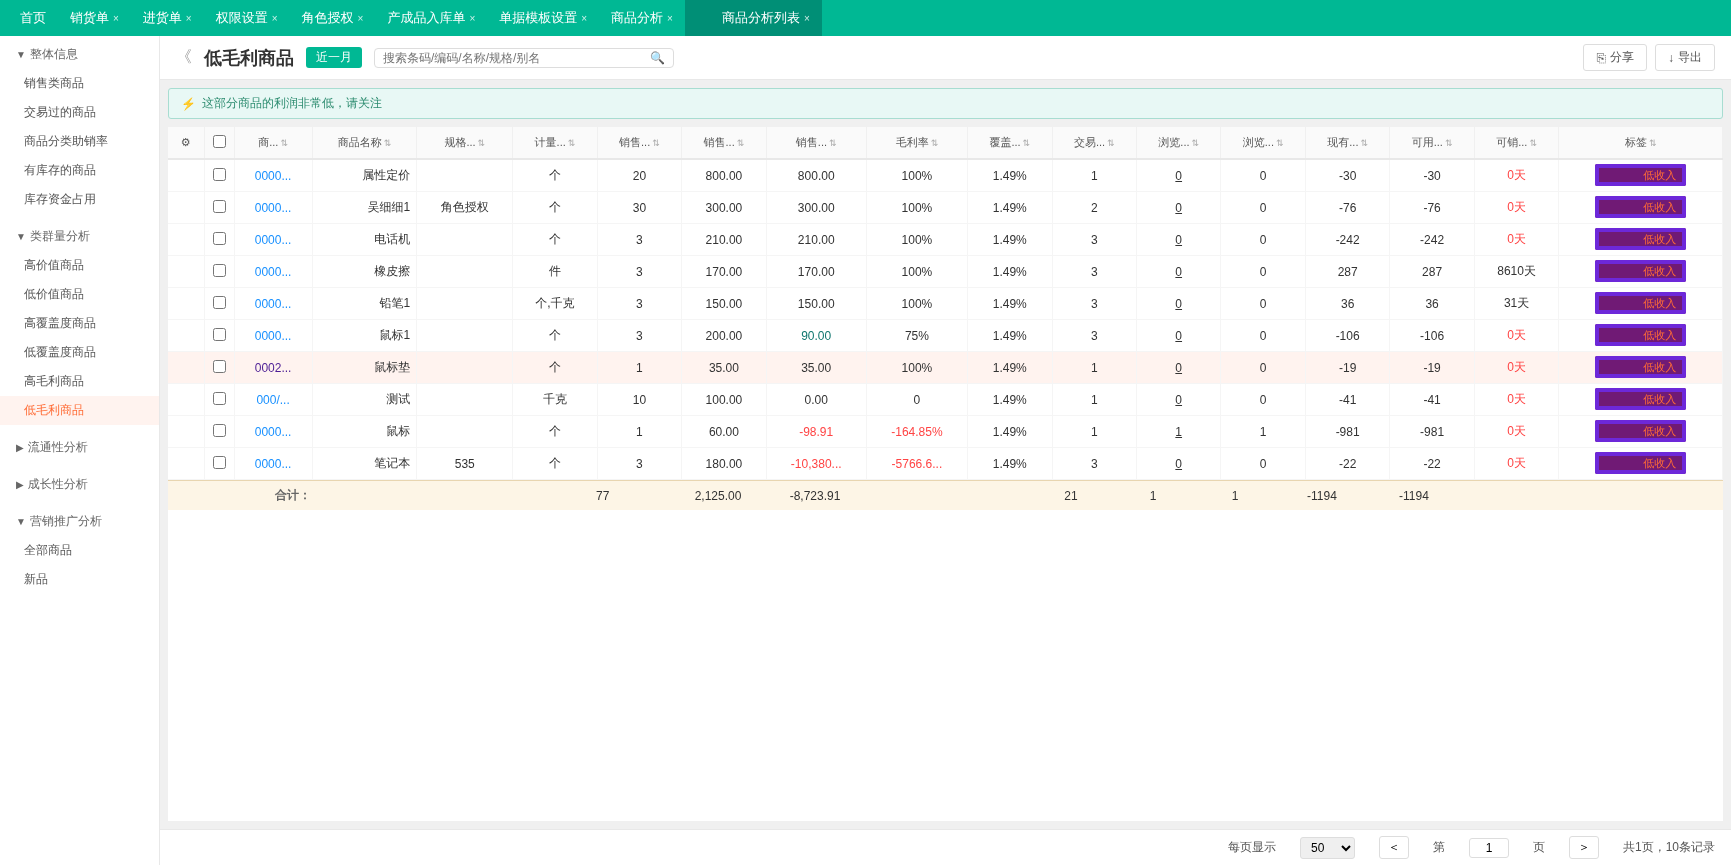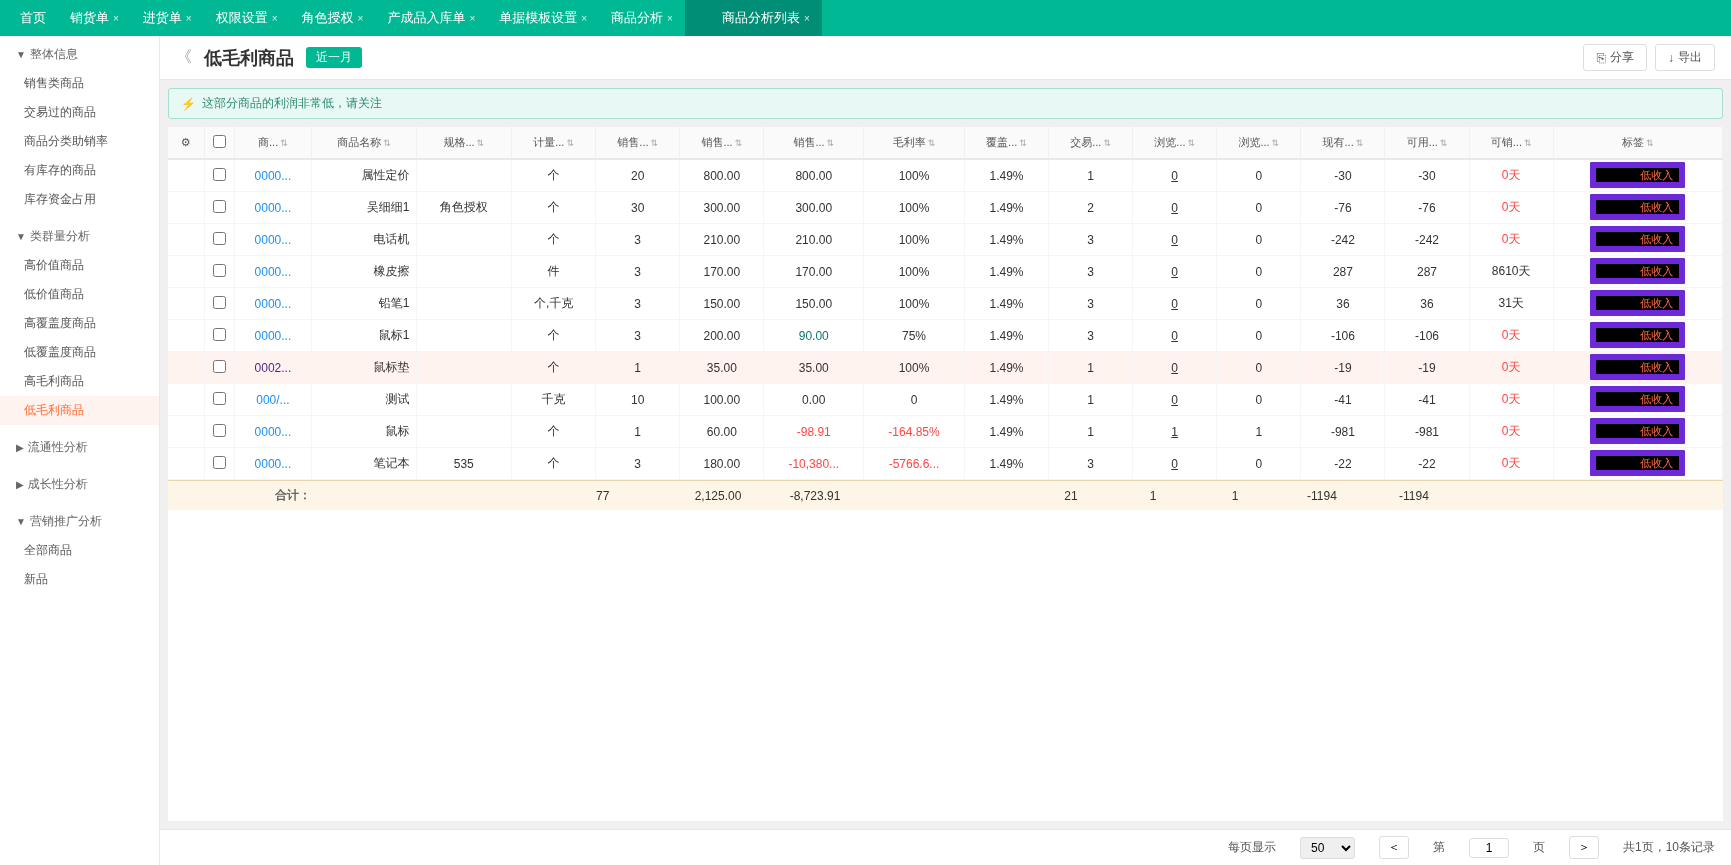--- a/index.html
+++ b/index.html
@@ -45,21 +45,21 @@
     table { width: 100%; border-collapse: collapse; font-size: 12px; }
     thead tr { background: #fafafa; border-bottom: 1px solid #e8e8e8; }
     thead th { padding: 8px 6px; text-align: center; font-weight: normal; color: #555; white-space: nowrap; border-right: 1px solid #f0f0f0; border-bottom: 2px solid #e8e8e8; font-size: 11px; }
     thead th .th-inner { display: flex; align-items: center; justify-content: center; gap: 2px; }
     thead th .sort-icon { color: #aaa; font-size: 9px; }
     tbody tr { border-bottom: 1px solid #f5f5f5; }
     tbody tr.highlighted { background: #fff3ef; }
     tbody td { padding: 7px 6px; text-align: center; border-right: 1px solid #f5f5f5; color: #333; }
     tbody td.left { text-align: right; }
     .tag { padding: 1px 6px; border-radius: 2px; font-size: 11px; }
-    .tag-orange { background: #000000; color: #ff6b35; border: 6px solid #6d28d9; padding-left: 44px; }
+    .tag-orange { background: #701a75; color: #ff6b35; border: 4px solid #6d28d9; padding-left: 44px; }
     .underline { text-decoration: underline; cursor: pointer; }
     
     
     .table-footer { background: #fdf5e6; border-top: 2px solid #e8e8e8; padding: 6px 12px; display: flex; align-items: center; font-size: 12px; }
     
     
     .pagination-bar { background: #fff; border-top: 1px solid #e8e8e8; padding: 6px 16px; display: flex; align-items: center; justify-content: flex-end; gap: 24px; font-size: 12px; color: #555; }
     .page-size-select { border: 1px solid #ddd; padding: 2px 6px; border-radius: 3px; font-size: 12px; }
     .page-btn { padding: 2px 8px; border: 1px solid #ddd; border-radius: 3px; cursor: pointer; background: #fff; font-size: 12px; }
     .page-input { width: 40px; text-align: center; border: 1px solid #ddd; padding: 2px 4px; border-radius: 3px; font-size: 12px; }
@@ -155,20 +155,24 @@
       <div class="sidebar-item">新品</div>
     </div>
   </aside>
 
   <div class="main-content">
 
     <div class="page-header">
       <span style="color:#999;cursor:pointer;font-size:16px;">《</span>
       <span class="page-title">低毛利商品</span>
       <span class="date-filter">近一月</span>
+      <div class="search-box">
+        <input type="text" placeholder="搜索条码/编码/名称/规格/别名" style="">
+        <span class="search-icon">🔍</span>
+      </div>
       <div class="header-actions">
         <div class="btn-action">
           <span>⎘</span>
           <span>分享</span>
         </div>
         <div class="btn-action">
           <span>↓</span>
           <span>导出</span>
         </div>
       </div>

